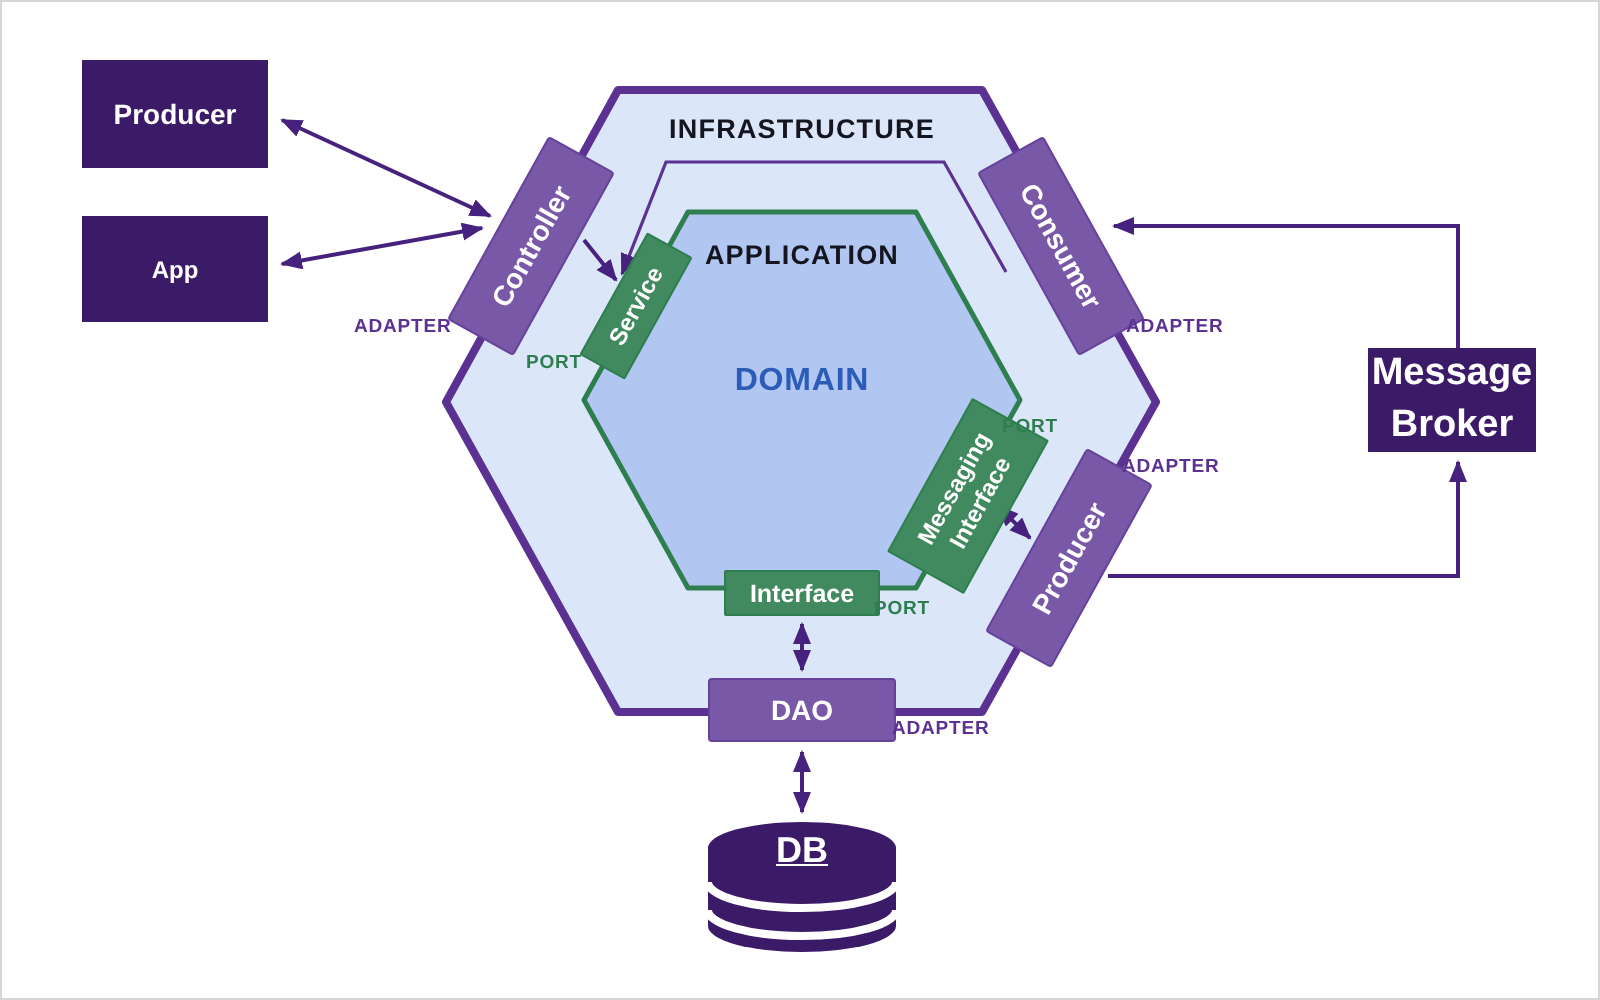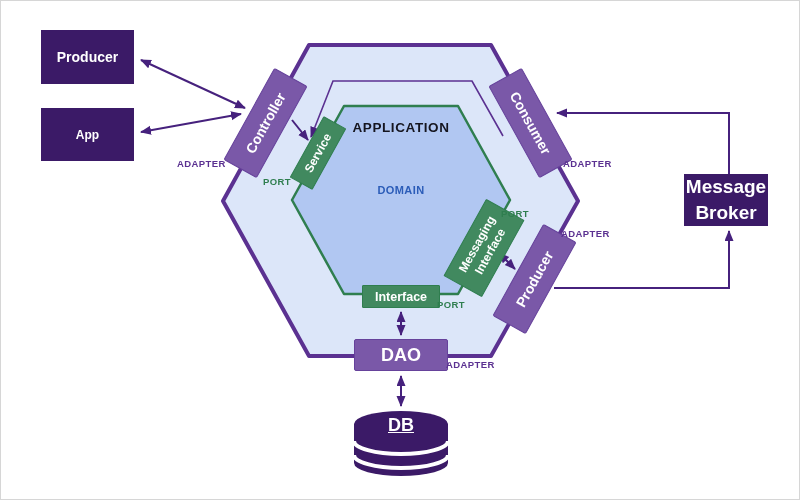--- a/index.html
+++ b/index.html
@@ -17,41 +17,41 @@
   .med{background:#7a58a8;border:1px solid #66429b;border-radius:2px;}
   .green{background:#41895f;border:1px solid #2f7e4f;border-radius:1px;}
   .rot-l{transform:rotate(-61deg);}
   .rot-r{transform:rotate(61deg);}
   .layer-label{
     position:absolute;text-align:center;font-weight:bold;color:#15151f;
     font-size:13.5px;letter-spacing:0.6px;
   }
   .domain-label{
     position:absolute;text-align:center;font-weight:bold;color:#2b5cb8;
-    font-size:11px;line-height:17px;letter-spacing:0.4px;
+    font-size:16px;line-height:17px;letter-spacing:0.4px;
   }
   .tag{
     position:absolute;font-weight:bold;font-size:9.5px;
     letter-spacing:0.4px;width:62px;
   }
   .tag-adapter{color:#5b3191;}
   .tag-port{color:#2f7e4f;width:40px;}
 
   
   #browser-node{left:40px;top:29px;width:93px;height:54px;font-size:14px;}
   #app-node{left:40px;top:107px;width:93px;height:53px;font-size:12px;}
   #message-broker-node{left:683px;top:173px;width:84px;height:52px;font-size:19px;line-height:1.35;padding:0 8px;}
   #db-label{left:370px;top:413px;width:60px;height:22px;font-size:18px;position:absolute;
             display:flex;align-items:center;justify-content:center;color:#fff;font-weight:bold;text-decoration:underline;}
 
   
   #controller-node{left:212px;top:103px;width:105px;height:38px;font-size:14px;}
   #consumer-node{left:477px;top:103px;width:105px;height:38px;font-size:14px;}
   #producer-node{left:481px;top:259px;width:105px;height:38px;font-size:14px;}
-  #dao-node{left:353px;top:338px;width:94px;height:32px;font-size:18px;}
+  #dao-node{left:353px;top:338px;width:94px;height:32px;font-size:14px;}
 
   
   #service-node{left:282px;top:139px;width:70px;height:26px;font-size:12px;}
   #messaging-node{left:439px;top:225px;width:88px;height:44px;font-size:12px;line-height:1.25;padding:0 4px;}
   #repository-node{left:361px;top:284px;width:78px;height:23px;font-size:12.5px;}
 
   
   #infrastructure-label{left:300px;top:56px;width:200px;}
   #application-label{left:310px;top:119px;width:180px;}
   #domain-label{left:310px;top:181px;width:180px;}
@@ -102,20 +102,21 @@
 
     <line x1="400" y1="375" x2="400" y2="405" stroke="#46217d" stroke-width="2" marker-start="url(#ahs)" marker-end="url(#ah)"></line>
 
     <g>
       <path d="M 353,423 A 47,13 0 0 1 447,423 L 447,462 A 47,13 0 0 1 353,462 Z" fill="#3b1a67"></path>
       <path d="M 353,440 A 47,13 0 0 0 447,440" fill="none" stroke="#ffffff" stroke-width="4"></path>
       <path d="M 353,454 A 47,13 0 0 0 447,454" fill="none" stroke="#ffffff" stroke-width="4"></path>
     </g>
   </svg>
 
+  <div class="layer-label" id="infrastructure-label">INFRASTRUCTURE</div>
   <div class="layer-label" id="application-label">APPLICATION</div>
   <div class="domain-label" id="domain-label">
     <span>DOMAIN</span><br>
   </div>
 
   <div class="node dark" id="browser-node">Producer</div>
   <div class="node dark" id="app-node">App</div>
   <div class="node dark" id="message-broker-node">Message Broker</div>
   <div id="db-label">DB</div>
 

